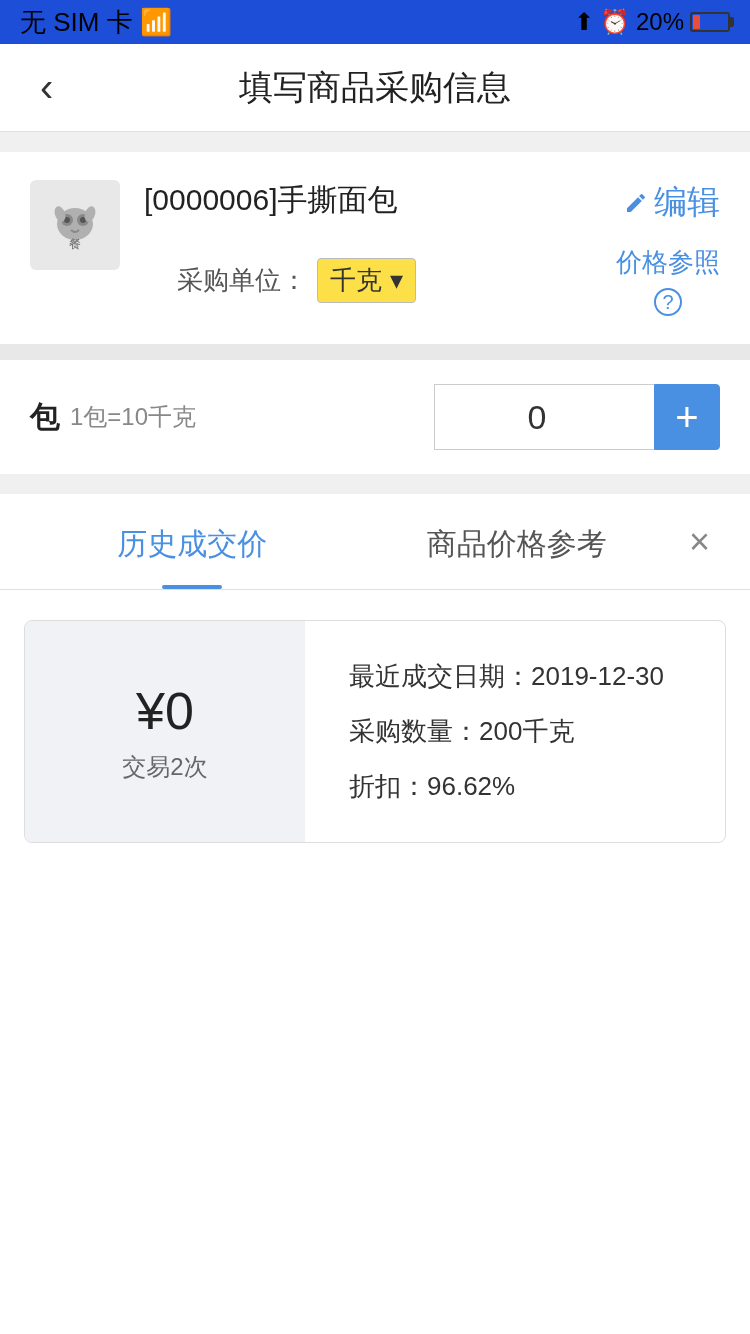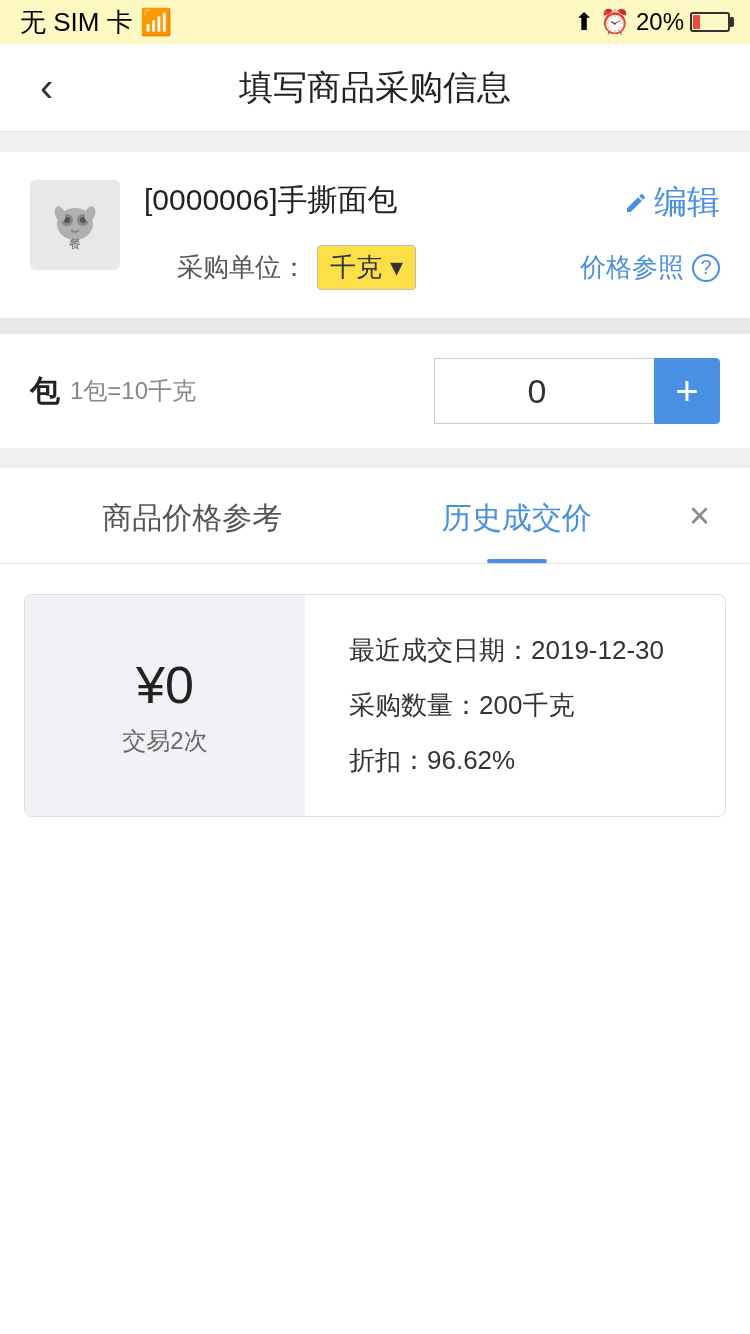--- a/index.html
+++ b/index.html
@@ -12,21 +12,21 @@
       overflow-x: hidden;
     }
 
     
     .status-bar {
       display: flex;
       justify-content: space-between;
       align-items: center;
       height: 44px;
       padding: 0 20px;
-      background: #fef9c3;
+      background: #1d4ed8;
       font-size: 28px;
       font-weight: 500;
     }
     .status-left {
       display: flex;
       align-items: center;
       gap: 8px;
       font-size: 26px;
     }
     .status-center {
@@ -164,20 +164,21 @@
       cursor: pointer;
       gap: 8px;
     }
     .price-ref {
       display: flex;
       align-items: center;
       gap: 8px;
       color: #4a90e2;
       font-size: 26px;
       cursor: pointer;
+      flex-direction: column;
     }
     .help-circle {
       width: 28px;
       height: 28px;
       border: 2px solid #4a90e2;
       border-radius: 50%;
       display: flex;
       align-items: center;
       justify-content: center;
       font-size: 20px;
@@ -412,22 +413,22 @@
     <span class="pkg-conversion">1包=10千克</span>
   </div>
   <div class="quantity-control">
     <input class="qty-input" type="number" value="0" style="">
     <div class="qty-plus">+</div>
   </div>
 </div>
 
 <div class="tab-section">
   <div class="tab-header">
+    <div class="tab-item active">历史成交价</div>
     <div class="tab-item">商品价格参考</div>
-    <div class="tab-item active">历史成交价</div>
     <div class="tab-close">×</div>
   </div>
 
   <div class="price-card-section">
     <div class="price-card">
       <div class="price-card-left">
         <div class="price-amount">
           <span>¥</span><span>0</span>
         </div>
         <div class="price-transactions">交易2次</div>

